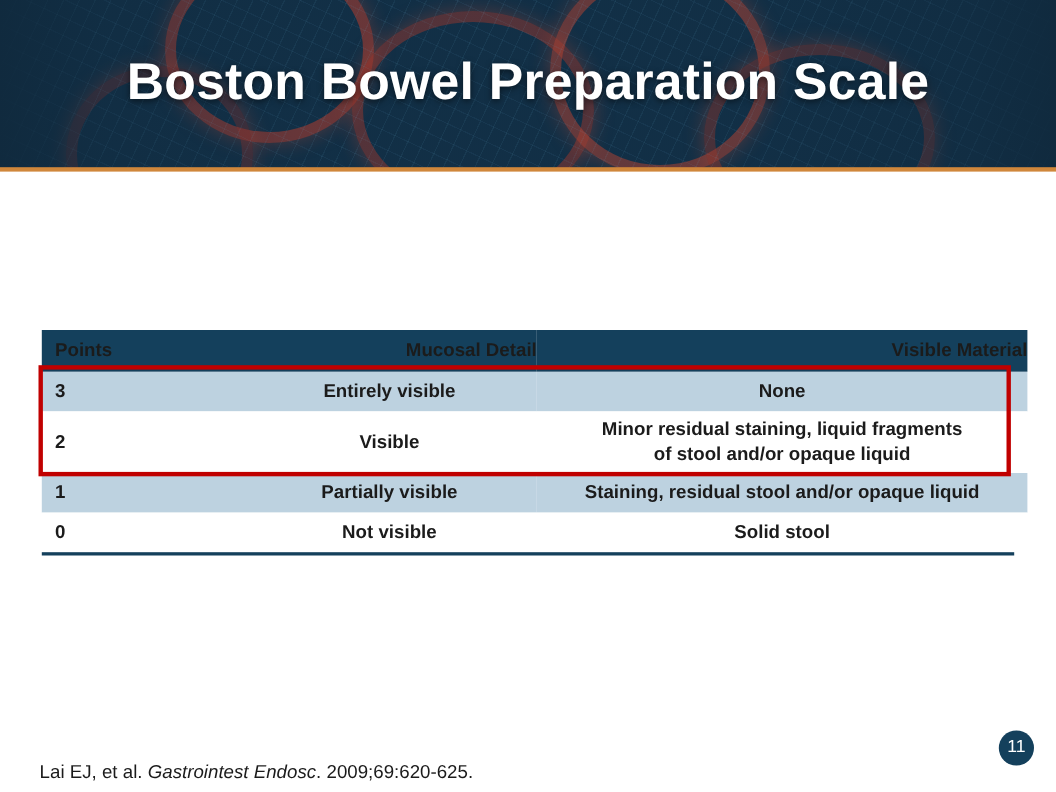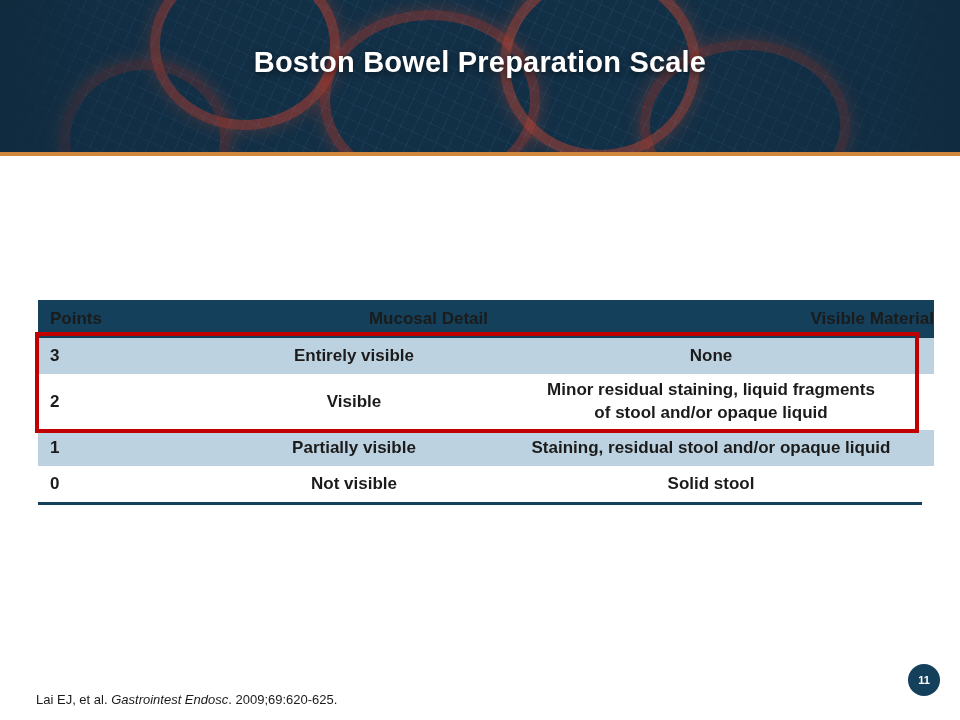--- a/index.html
+++ b/index.html
@@ -60,21 +60,21 @@
   .t4 { left: 640px; top: 40px;   width: 190px; height: 150px; border-color: rgba(176,54,38,0.4); }
   .t5 { left: 60px;  top: 60px;   width: 150px; height: 140px; border-color: rgba(166,50,36,0.35); }
 
   .page-title {
     position: absolute;
     left: 0;
     top: 46px;
     width: 960px;
     text-align: center;
     color: #ffffff;
-    font-size: 29px;
+    font-size: 47px;
     font-weight: bold;
     letter-spacing: 0.2px;
     text-shadow: 0 2px 6px rgba(0,0,0,0.55);
   }
   .header-rule {
     position: absolute;
     left: 0;
     top: 152px;
     width: 960px;
     height: 4px;
@@ -143,36 +143,36 @@
     border: 4px solid #c00000;
     box-sizing: border-box;
     pointer-events: none;
   }
 
   
   .citation {
     position: absolute;
     left: 36px;
     top: 692px;
-    font-size: 13px;
+    font-size: 17px;
     color: #1b1b1b;
   }
   .citation .ital { font-style: italic; }
 
   .page-badge {
     position: absolute;
     left: 908px;
     top: 664px;
     width: 32px;
     height: 32px;
     border-radius: 50%;
     background: #14405c;
     color: #ffffff;
-    font-size: 11px;
-    font-weight: bold;
+    font-size: 16px;
+    font-weight: normal;
     display: flex;
     align-items: center;
     justify-content: center;
   }
 </style>
 </head>
 <body>
 
 <div class="header">
   <div class="header-bg"></div>

